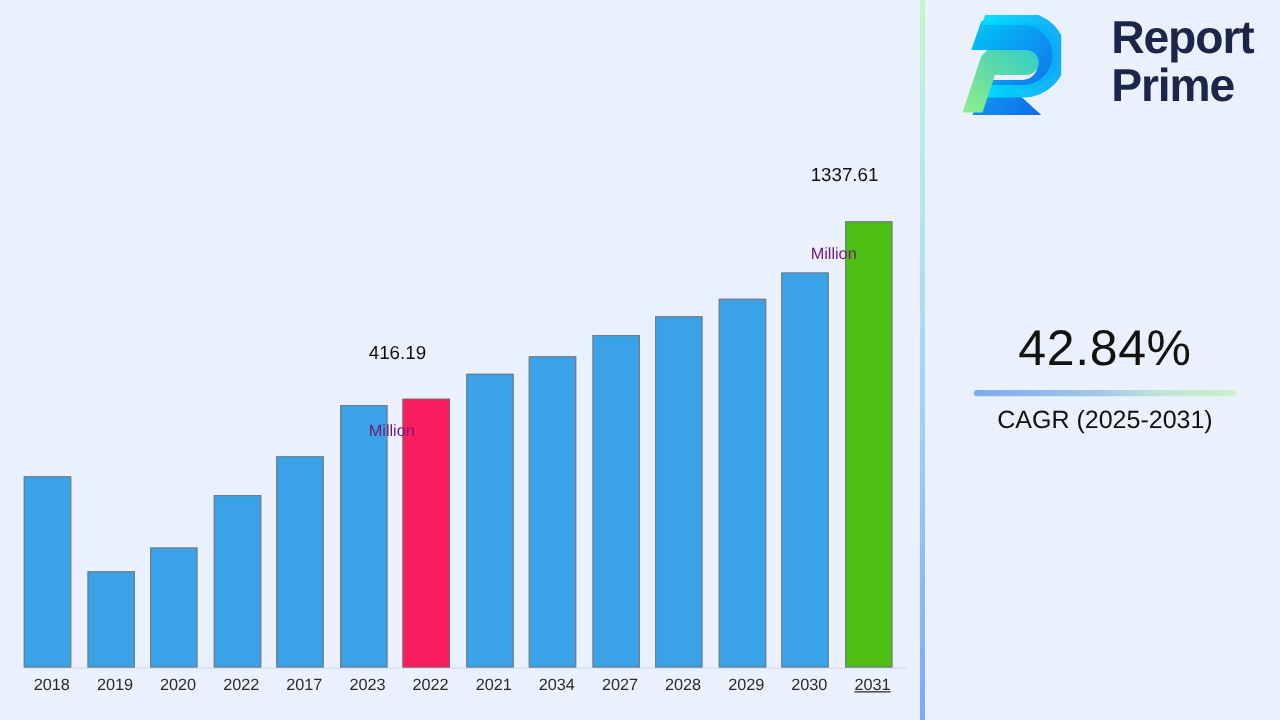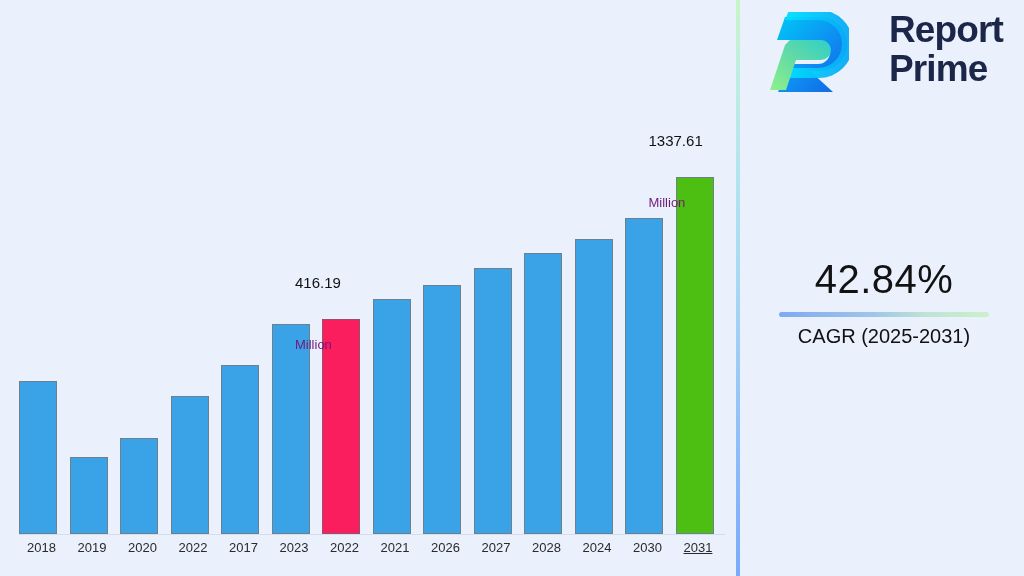--- a/index.html
+++ b/index.html
@@ -130,24 +130,24 @@
       </div>
     <div id="xlabels">
         <div class="xlabel" style="left: 38px;">2018</div>
         <div class="xlabel" style="left: 88.5px;">2019</div>
         <div class="xlabel" style="left: 139px;">2020</div>
         <div class="xlabel" style="left: 189.5px;">2022</div>
         <div class="xlabel" style="left: 240px;">2017</div>
         <div class="xlabel" style="left: 290.5px;">2023</div>
         <div class="xlabel" style="left: 341px;">2022</div>
         <div class="xlabel" style="left: 391.5px;">2021</div>
-        <div class="xlabel" style="left: 442px;">2026</div>
+        <div class="xlabel" style="left: 442px;">2034</div>
         <div class="xlabel" style="left: 492.5px;">2027</div>
         <div class="xlabel" style="left: 543px;">2028</div>
-        <div class="xlabel" style="left: 593.5px;">2024</div>
+        <div class="xlabel" style="left: 593.5px;">2029</div>
         <div class="xlabel" style="left: 644px;">2030</div>
         <div class="xlabel" style="left: 694.5px; text-decoration: underline;">2031</div>
       </div>
     <div id="callouts">
         <div class="callout" style="left: 341px; top: 274px;">
           <div class="v">416.19</div>
           <div class="u">Million</div>
         </div>
         <div class="callout" style="left: 694.5px; top: 132px;">
           <div class="v">1337.61</div>

